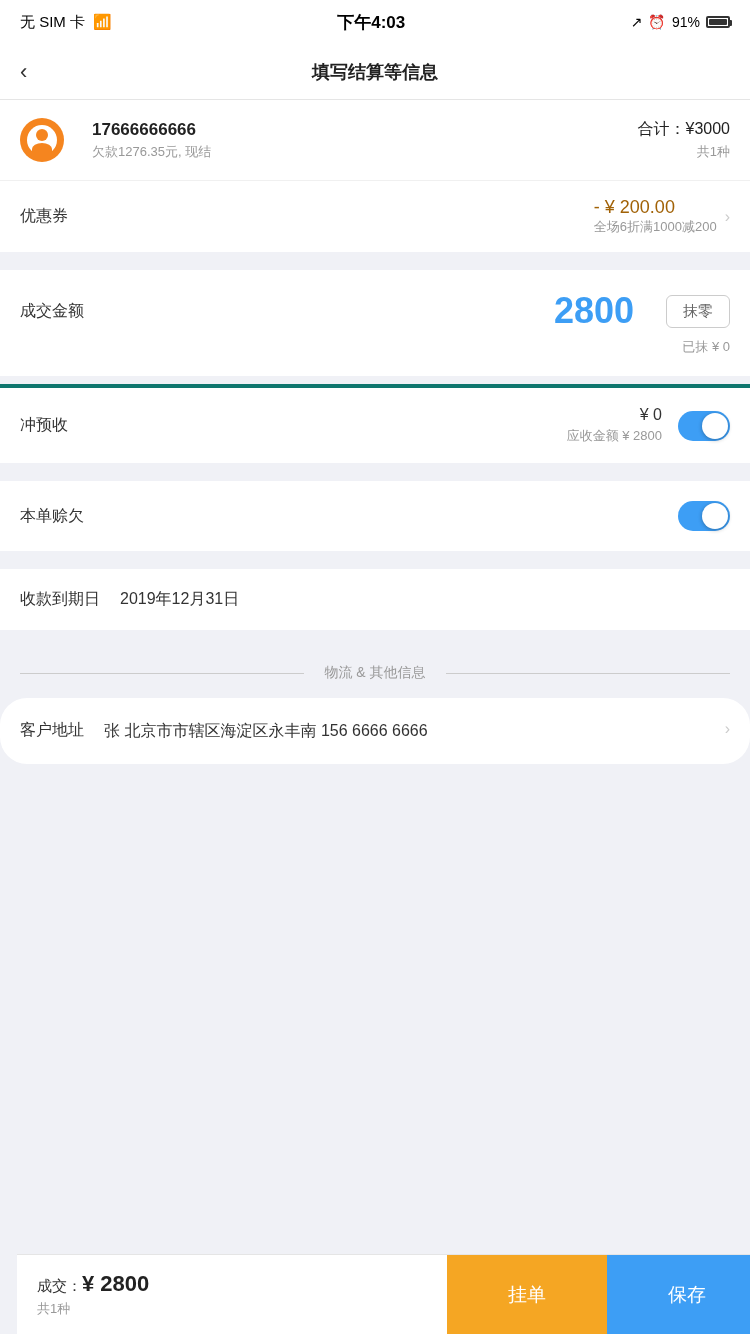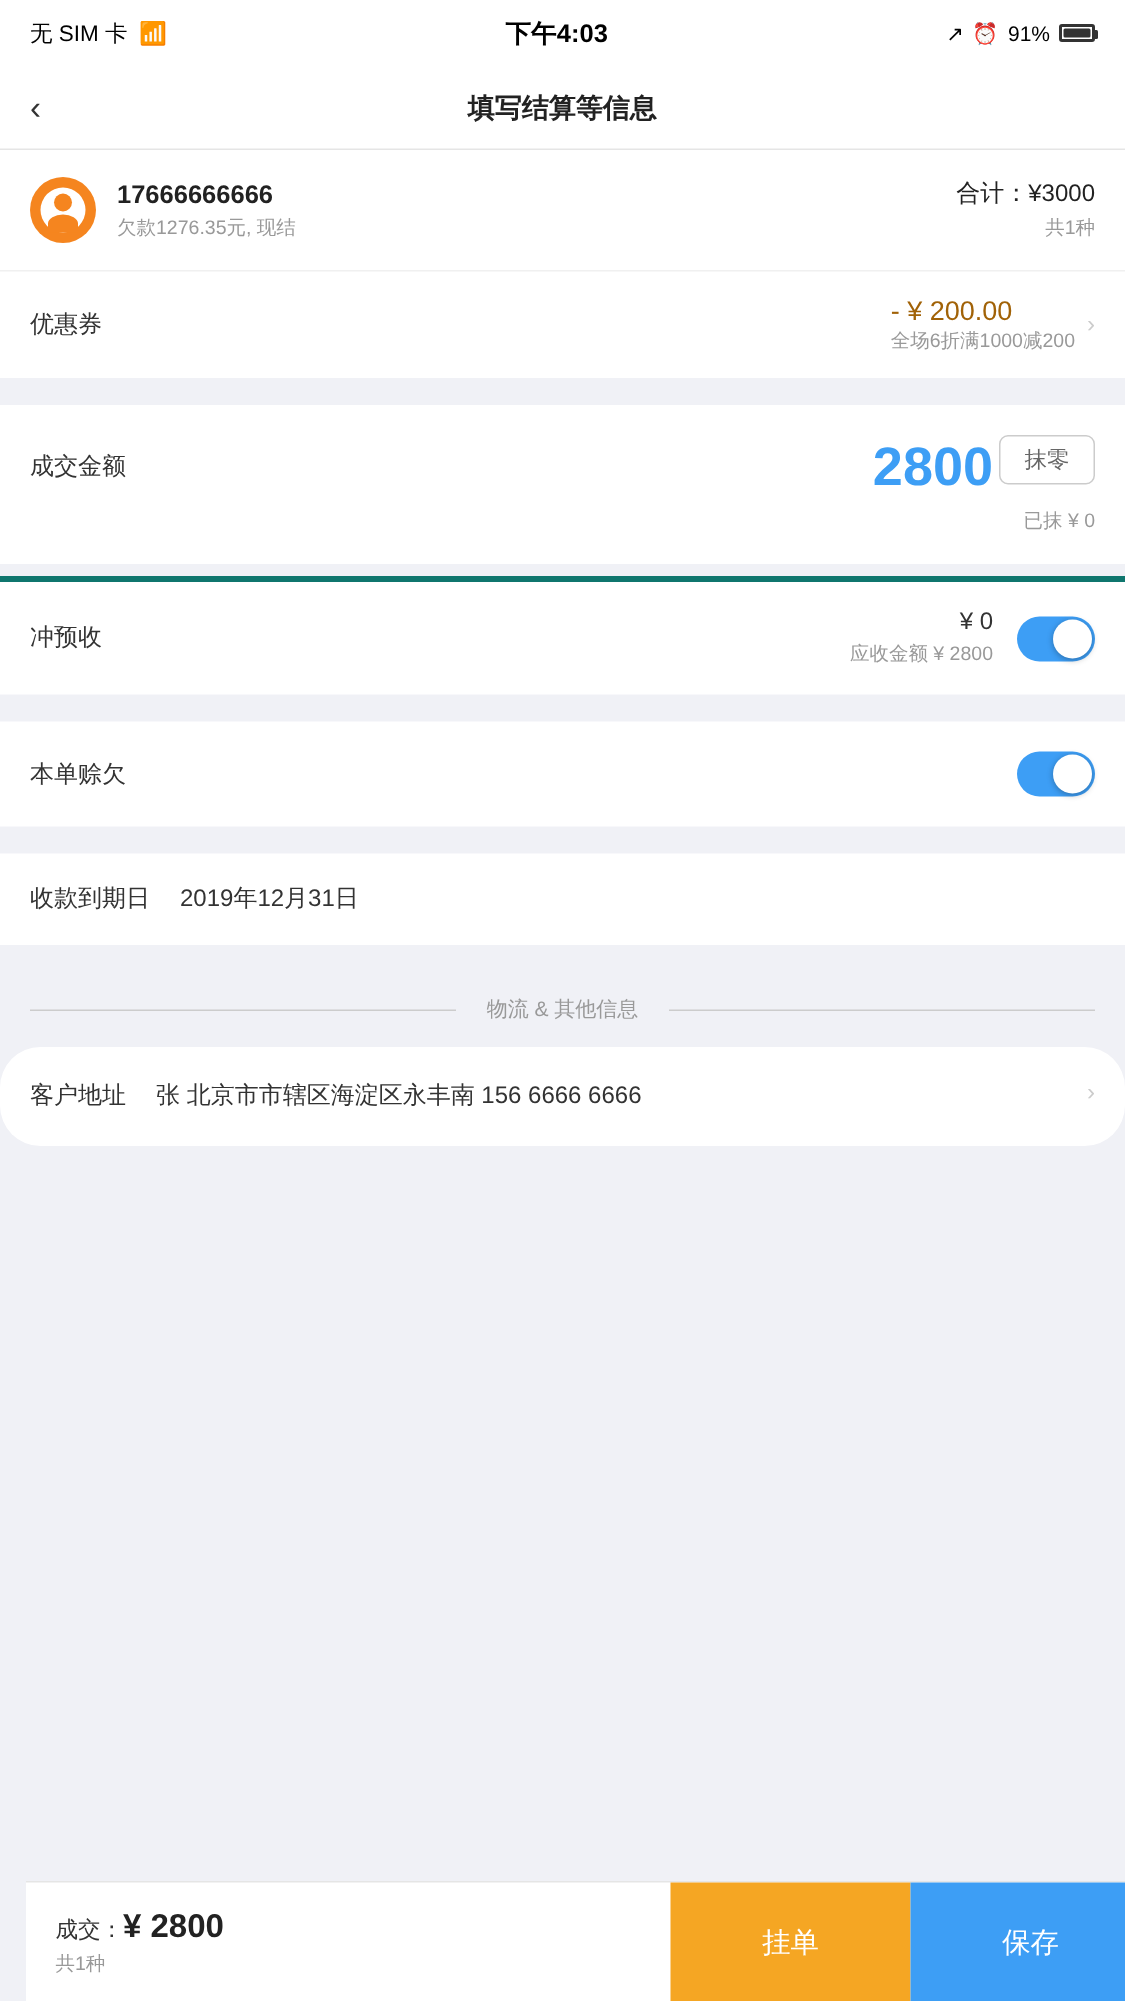--- a/index.html
+++ b/index.html
@@ -80,21 +80,21 @@
     }
     .customer-row {
       padding: 18px 20px;
       display: flex;
       align-items: center;
       justify-content: space-between;
     }
     .customer-left {
       display: flex;
       align-items: center;
-      gap: 14px;
+      gap: 28px;
     }
     .avatar {
       width: 44px; height: 44px;
       border-radius: 50%;
       background: #f5851f;
       display: flex; align-items: center; justify-content: center;
       overflow: hidden;
     }
     .avatar-icon {
       width: 30px; height: 30px;
@@ -190,22 +190,22 @@
       display: flex;
       align-items: center;
       justify-content: space-between;
     }
     .deal-label {
       font-size: 16px;
       color: #333;
     }
     .deal-right {
       display: flex;
-      align-items: flex-start;
-      gap: 4px;
+      align-items: center;
+      gap: 32px;
       margin-left: 29px;
     }
     .deal-amount {
       font-size: 36px;
       font-weight: 600;
       color: #3d9ef5;
     }
     .round-btn {
       border: 1px solid #ccc;
       border-radius: 6px;

